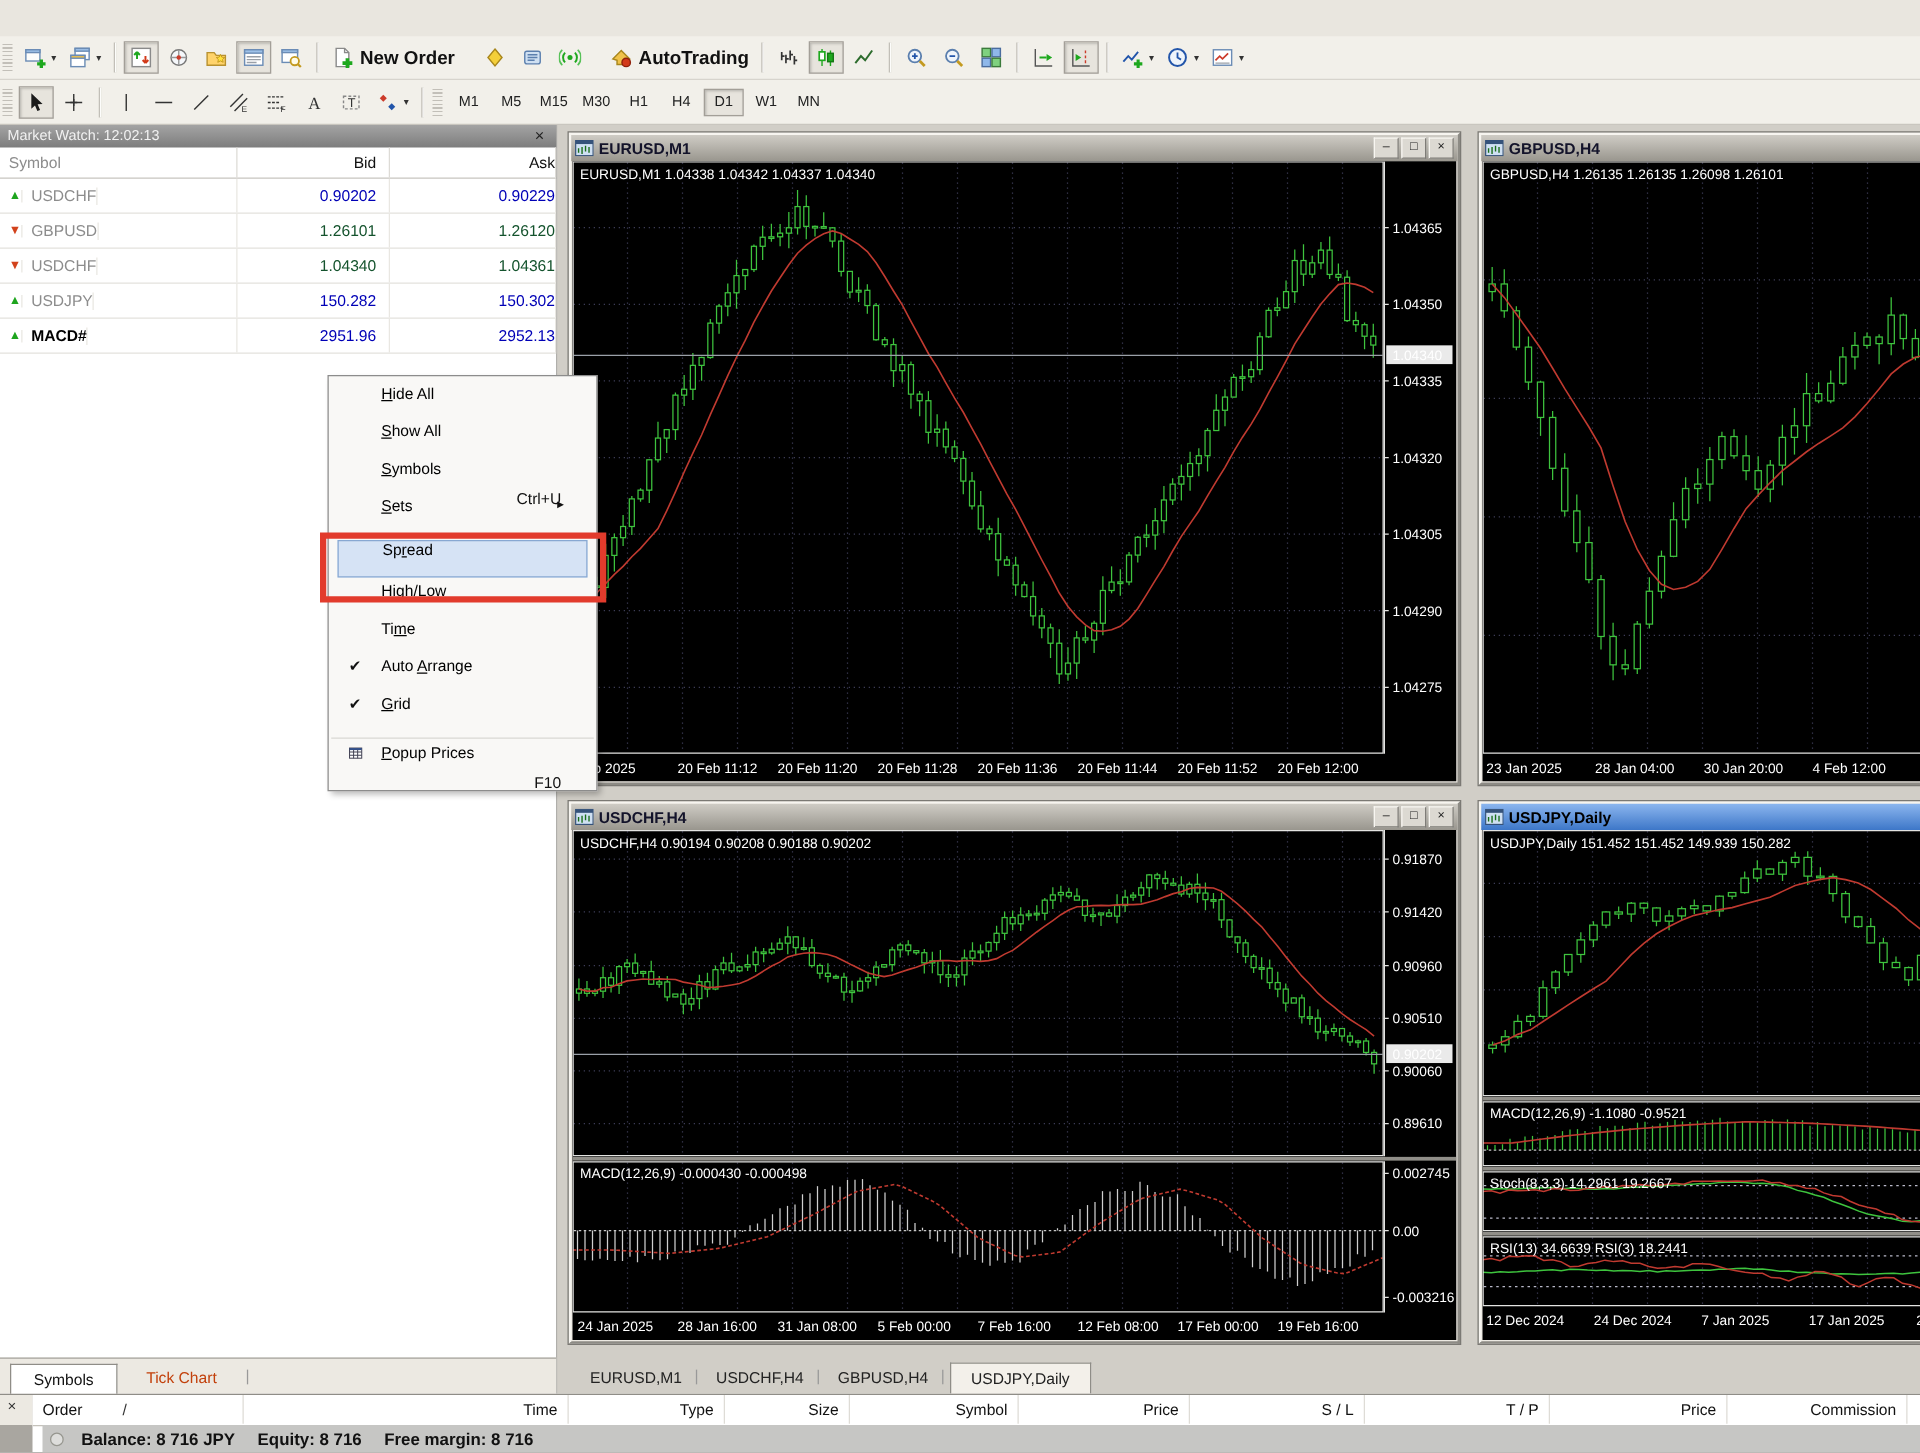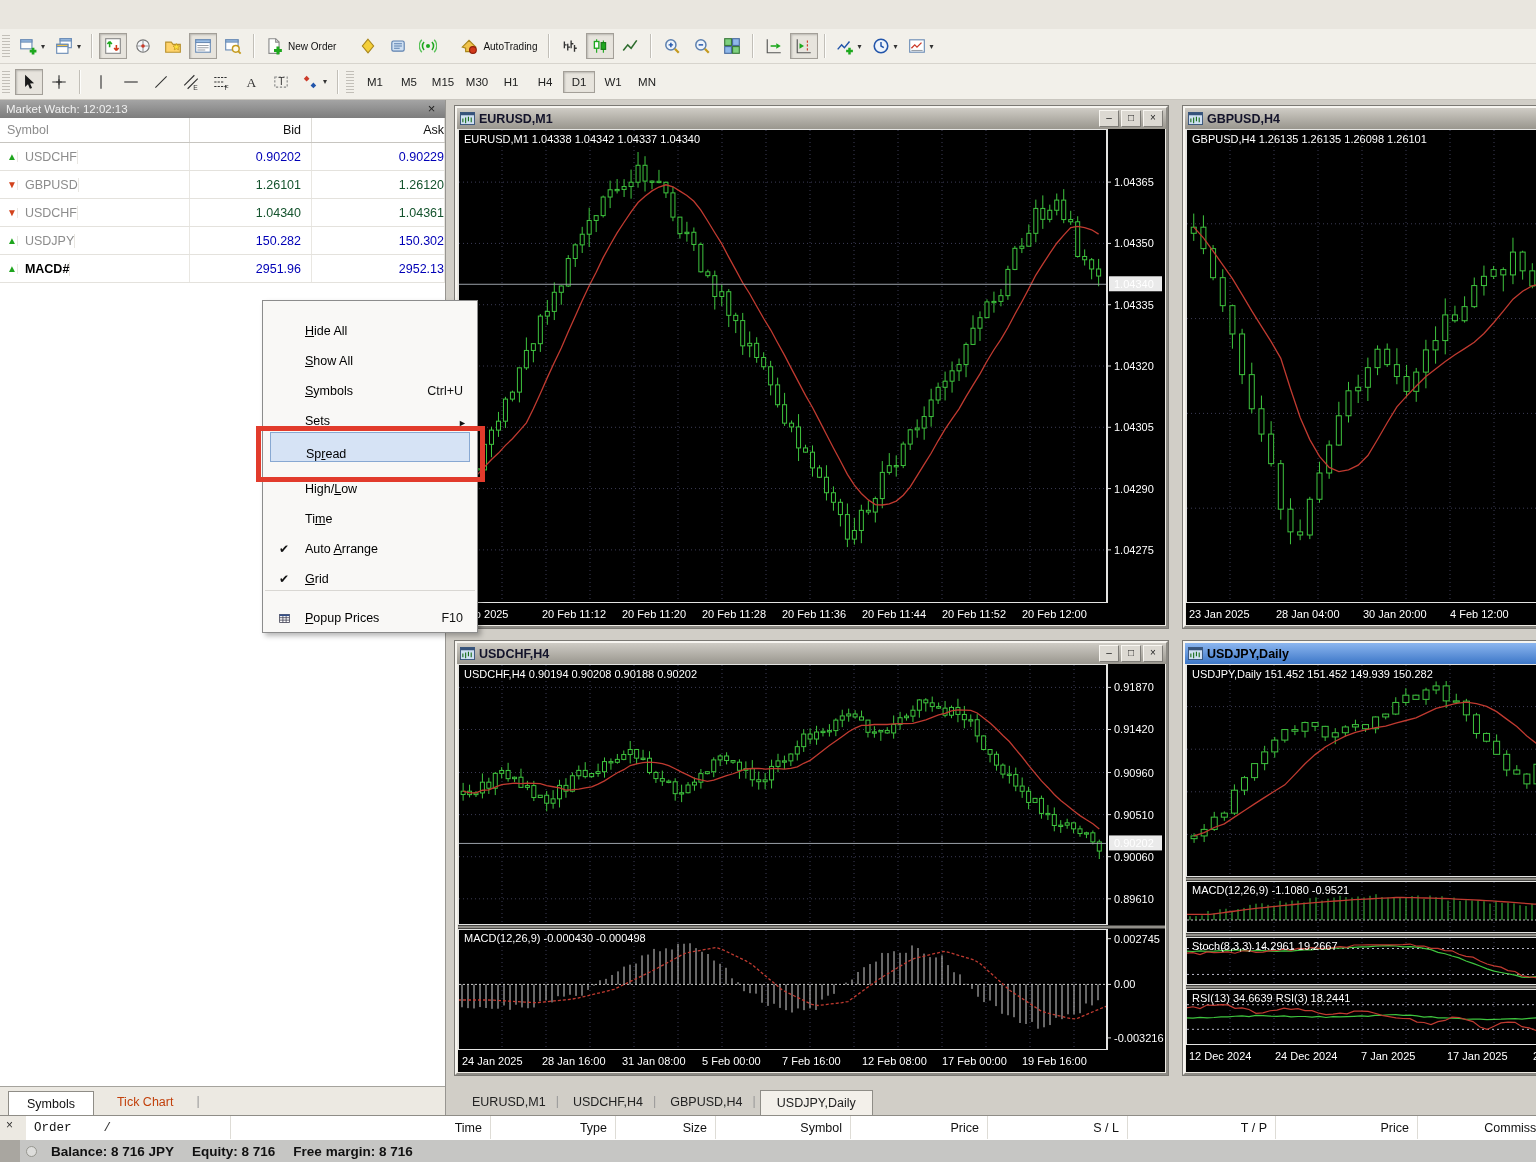--- a/index.html
+++ b/index.html
@@ -14,21 +14,21 @@
   
   .toolbar{position:absolute;left:0;width:100%;background:#f2f0ea;display:flex;align-items:center;
            box-sizing:border-box;border-bottom:1px solid #d7d4cd;}
   #toolbar1{top:29px;height:35px;}
   #toolbar2{top:64px;height:36px;border-bottom:1px solid #c9c6bf;}
   .btn{height:26px;min-width:28px;display:inline-flex;align-items:center;justify-content:center;
        margin:0 1px;border:1px solid transparent;padding:0 3px;box-sizing:border-box;}
   .btn.pressed{border:1px solid #a39f98;background:#e7e4dd;box-shadow:inset 1px 1px 2px rgba(0,0,0,.2);}
   .btn .icn{display:inline-flex;}
   .btn .icn svg{width:18px;height:18px;display:block;}
-  .blabel{font-size:10px;margin-left:5px;white-space:nowrap;}
+  .blabel{font-size:15px;margin-left:5px;white-space:nowrap;font-weight:bold;}
   .caret{font-size:8px;margin-left:4px;color:#333;}
   .tsep{width:1px;height:24px;background:#c2bfb8;border-right:1px solid #fdfdfb;margin:0 5px;}
   .tgap{width:12px;}
   .grip{width:8px;height:22px;margin:0 4px 0 2px;
         background:repeating-linear-gradient(to bottom,#c2bfb8 0 1px,transparent 1px 3px);}
   .tf{width:32px;height:22px;display:inline-flex;align-items:center;justify-content:center;
       font-size:11.5px;color:#222;border:1px solid transparent;margin:0 1px;box-sizing:border-box;}
   .tf.pressed{border:1px solid #a39f98;background:#e7e4dd;box-shadow:inset 1px 1px 2px rgba(0,0,0,.2);}
   
   #mw{position:absolute;left:0;top:100px;width:446px;height:1015px;background:#fff;
@@ -74,21 +74,21 @@
   .ma{fill:none;stroke:#c03a30;stroke-width:1.3;}
   .frame{fill:none;stroke:#e4e4e2;stroke-width:1;}
   .ctx{fill:#fff;font-family:"Liberation Sans",sans-serif;font-size:11px;}
   #chart-tabs{position:absolute;left:0;bottom:0;width:100%;height:29px;display:flex;align-items:flex-end;
               padding-left:16px;box-sizing:border-box;font-size:12.5px;color:#222;}
   .ctab-plain{padding:6px 10px;}
   .ctab-active{padding:5px 16px;background:#f3f0ea;border:1px solid #8f8d87;border-bottom:none;}
   
   #cmenu{position:absolute;left:262px;top:300px;width:216px;background:#f9f8f6;border:1px solid #8c8c8c;
          box-shadow:3px 3px 5px rgba(0,0,0,.28);padding:7px 0;z-index:40;font-size:12.5px;box-sizing:border-box;}
-  .cm-item{height:30px;display:flex;align-items:flex-end;padding-right:2px;}
+  .cm-item{height:30px;display:flex;align-items:flex-start;padding-right:16px;}
   .cm-lead{width:42px;text-align:center;font-size:12px;color:#111;flex:none;}
   .cm-lead svg{width:15px;height:13px;vertical-align:middle;}
   .cm-label{color:#000;white-space:nowrap;}
   .cm-short{margin-left:auto;padding-right:12px;margin-top:24px;}
   .cm-arrow{margin-left:auto;padding-right:8px;font-size:9px;color:#111;}
   .cm-sep{height:1px;background:#d9d7d3;margin:4px 2px;}
   .cm-item.hl{background:#d6e3f5;border:1px solid #88a8d2;margin:4px 7px;height:28px;}
   .cm-item.hl .cm-lead{width:35px;}
   #annotation{position:absolute;left:256px;top:426px;width:229px;height:56px;border:5px solid #e23b2c;
               z-index:50;box-sizing:border-box;}
@@ -98,21 +98,21 @@
   .t-strip{position:absolute;left:0;top:0;width:26px;height:24px;background:#ece9e2;
            border-right:1px solid #c5c2bb;}
   .t-close{position:absolute;left:6px;top:2px;font-size:12px;color:#333;}
   .t-block{position:absolute;left:0;top:24px;width:26px;height:23px;background:#a9a6a0;}
   #t-head{position:absolute;left:26px;top:0;height:24px;display:flex;font-size:12.5px;background:#fff;
           border-bottom:1px solid #c5c2bb;}
   .t-cell{display:flex;align-items:center;justify-content:flex-end;padding-right:8px;
           border-right:1px solid #dedcd6;box-sizing:border-box;height:23px;}
   .t-cell.first{justify-content:flex-start;padding-left:8px;}
   .t-sort{margin-left:32px;color:#333;}
-  #t-balance{position:absolute;left:20px;right:0;top:24px;height:23px;background:#c6c6c4;display:flex;
+  #t-balance{position:absolute;left:34px;right:0;top:24px;height:23px;background:#c6c6c4;display:flex;
              align-items:center;font-weight:bold;font-size:13.5px;padding-left:6px;gap:18px;}
   .dot{width:9px;height:9px;border-radius:50%;background:#dddddb;border:1px solid #96968f;flex:none;
        margin-right:-4px;}
 </style>
 </head>
 <body>
 
 <div id="app">
   <div id="toolbar1" class="toolbar">
       <span class="grip"></span>
@@ -1591,21 +1591,21 @@
         <span class="cm-short">F10</span>
       </div>
     </div>
   <div id="annotation" style="border-color: rgb(226, 59, 44);"></div>
 
   <div id="terminal">
     <div class="t-strip"></div>
     <div class="t-close">×</div>
     <div class="t-block"></div>
     <div id="t-head">
-        <span class="t-cell first" style="width: 205px; font-family: Liberation Mono, monospace;">
+        <span class="t-cell first" style="width: 169px;">
           <span>Order</span>
           <span class="t-sort">/</span>
         </span>
         <span class="t-cell" style="width: 260px;">Time</span>
         <span class="t-cell" style="width: 125px;">Type</span>
         <span class="t-cell" style="width: 100px;">Size</span>
         <span class="t-cell" style="width: 135px;">Symbol</span>
         <span class="t-cell" style="width: 137px;">Price</span>
         <span class="t-cell" style="width: 140px;">S / L</span>
         <span class="t-cell" style="width: 148px;">T / P</span>

